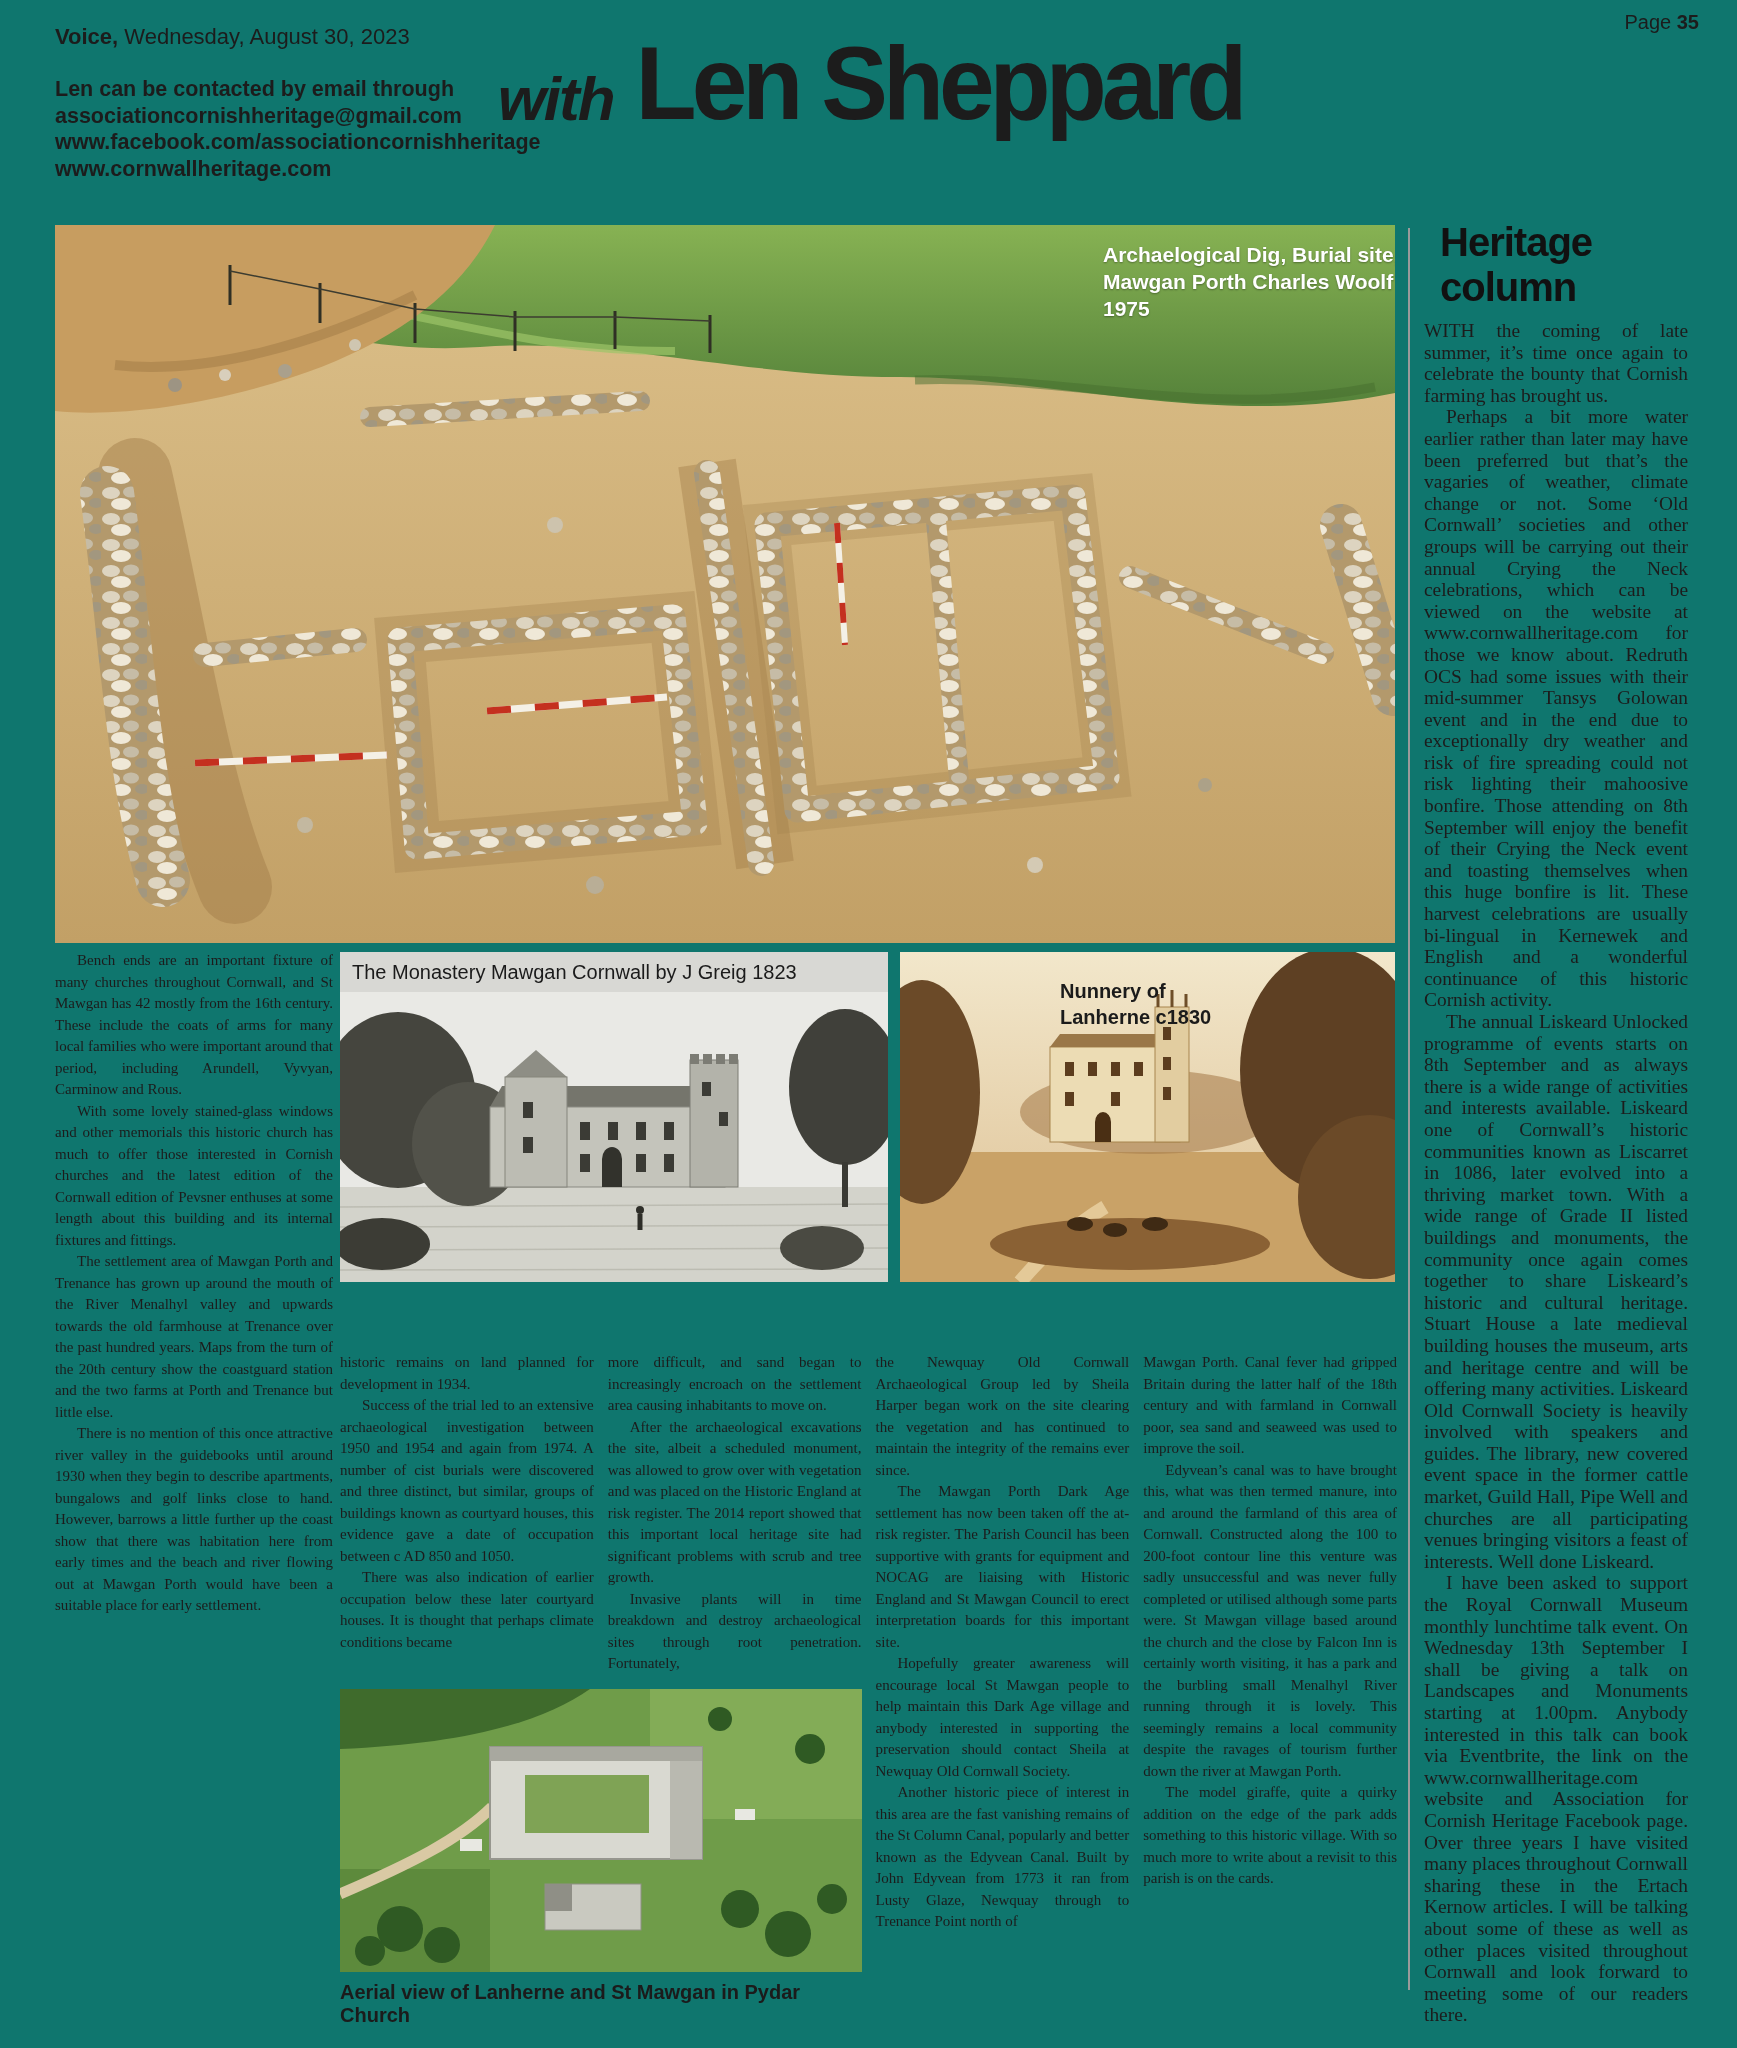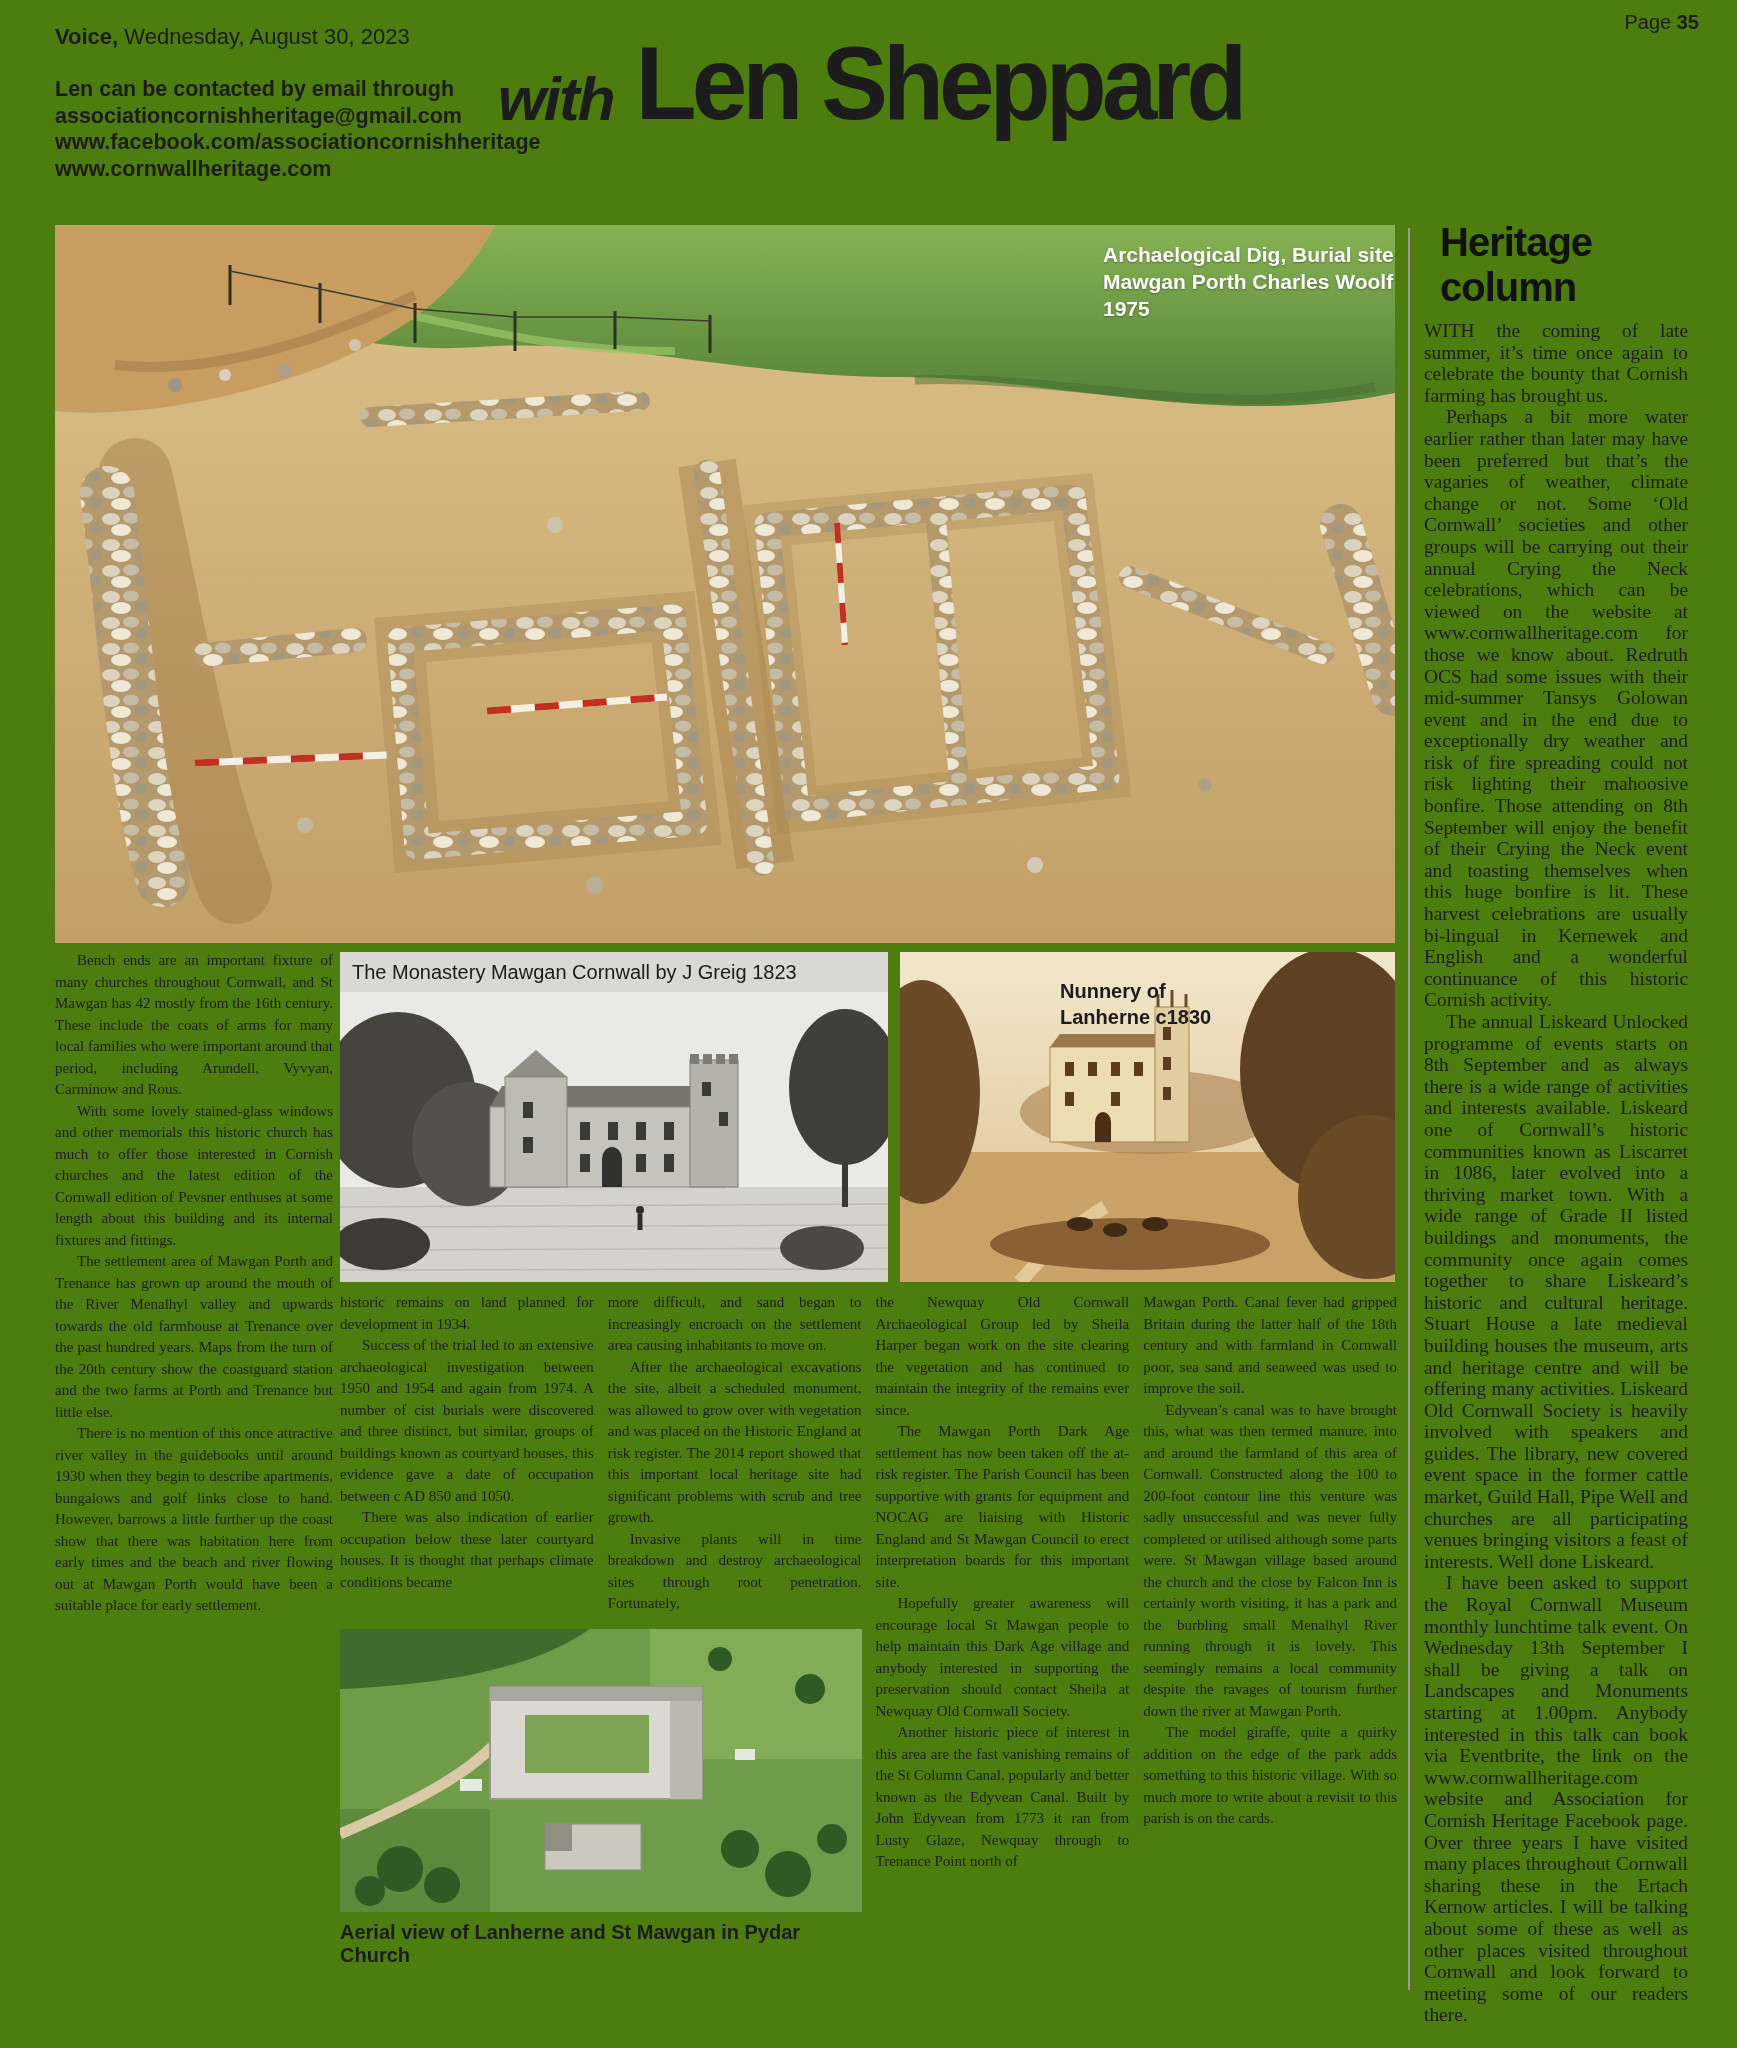--- a/index.html
+++ b/index.html
@@ -1,16 +1,16 @@
 <!DOCTYPE html>
 <html lang="en"><head>
 <meta charset="utf-8">
 <style>
   html,body{margin:0;padding:0;background:#ffffff;}
-  .page{position:relative;width:1737px;height:2048px;background:#4d7c0f;overflow:hidden;
+  .page{position:relative;width:1737px;height:2048px;background:#0f766e;overflow:hidden;
         font-family:"Liberation Serif",serif;color:#1c1c1c;}
   
   .masthead{position:absolute;left:55px;top:24px;font-family:"Liberation Sans",sans-serif;font-size:22px;}
   .masthead b{font-weight:bold;}
   .masthead span{font-weight:normal;}
   .pageno{position:absolute;right:38px;top:11px;font-family:"Liberation Sans",sans-serif;font-size:20px;}
   .pageno .num{font-weight:bold;}
   .contact{position:absolute;left:55px;top:76px;font-family:"Liberation Sans",sans-serif;
            font-weight:bold;font-size:21.5px;line-height:26.5px;}
   .byline{position:absolute;left:300px;top:28px;width:1140px;display:flex;align-items:baseline;
@@ -27,21 +27,21 @@
   .monastery{left:340px;top:952px;width:548px;height:330px;}
   .caption-bar{height:40px;background:#d8d8d4;display:flex;align-items:center;padding-left:12px;
                font-family:"Liberation Sans",sans-serif;font-weight:normal;font-size:20px;color:#1b1b1b;}
   .nunnery{left:900px;top:952px;width:495px;height:330px;}
   .nunnery-caption{position:absolute;left:160px;top:26px;color:#1b1b1b;
                    font-family:"Liberation Sans",sans-serif;font-weight:bold;font-size:20px;line-height:26px;}
   
   .bodytext p{margin:0;text-align:justify;text-indent:22px;font-size:15px;line-height:21.5px;hyphens:auto;}
   .bodytext p.noindent{text-indent:0;}
   .col1{position:absolute;left:55px;top:950px;width:278px;height:1092px;overflow:hidden;}
-  .middle{position:absolute;left:340px;top:1292px;width:1057px;display:grid;
+  .middle{position:absolute;left:340px;top:1352px;width:1057px;display:grid;
           grid-template-columns:1fr 1fr 1fr 1fr;column-gap:14px;grid-template-rows:auto auto;}
   .t-col2{grid-area:1/1/2/2;}
   .t-col3{grid-area:1/2/2/3;}
   .t-col4{grid-area:1/3/3/4;}
   .t-col5{grid-area:1/4/3/5;}
   .aerial-block{grid-area:2/1/3/3;margin-top:14px;}
   .aerial-block svg{display:block;}
   .aerial-caption{font-family:"Liberation Sans",sans-serif;font-weight:bold;font-size:20px;
                   color:#1b1b1b;padding-top:9px;}
   

